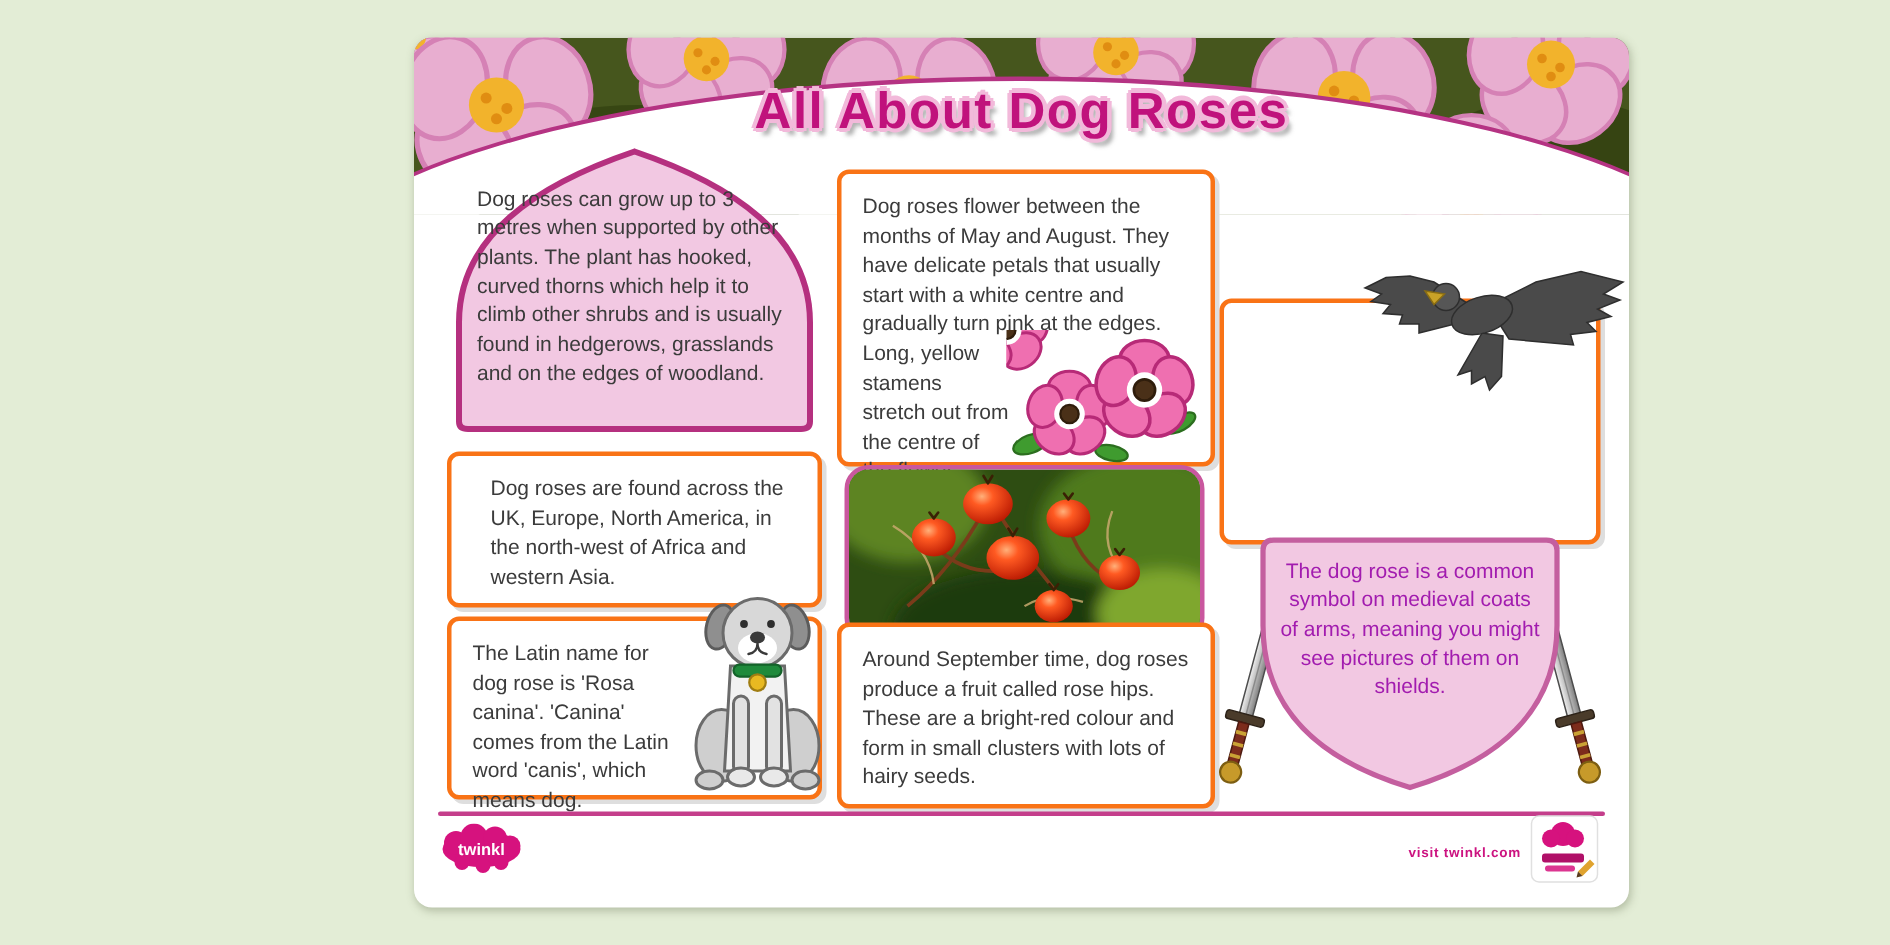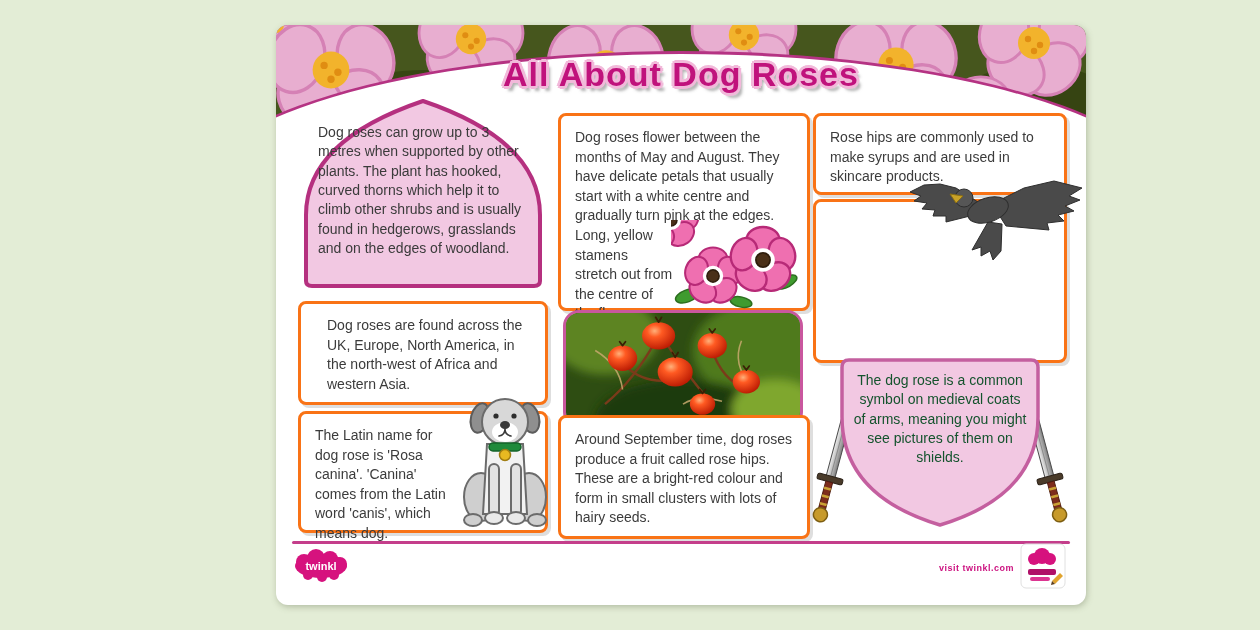--- a/index.html
+++ b/index.html
@@ -61,21 +61,21 @@
   .hips-photo svg{position:absolute;inset:0;width:100%;height:100%;}
   .box-hips{left:282px;top:390px;width:252px;height:124px;}
   
   .box-uses{left:537px;top:88px;width:254px;height:82px;}
   .box-wildlife{left:537px;top:174px;width:254px;height:164px;}
   .bird-float{float:right;width:128px;height:60px;}
   .bird-svg{position:absolute;left:630px;top:143px;width:180px;height:108px;z-index:4;}
   .shield-svg{position:absolute;left:532px;top:330px;width:264px;height:182px;z-index:3;}
   .shield-text{
     position:absolute;left:576px;top:346px;width:176px;z-index:4;
-    text-align:center;font-size:14px;line-height:1.38;color:#14532d;
+    text-align:center;font-size:14px;line-height:1.38;color:#a21caf;
   }
   
   .footer-divider{
     position:absolute;left:16px;top:516px;width:778px;height:3px;
     background:#c43e8b;border-radius:2px;z-index:2;
   }
   .twinkl-logo{position:absolute;left:16px;top:524px;width:58px;height:34px;z-index:2;}
   .visit-text{
     position:absolute;left:620px;top:538px;width:118px;text-align:right;z-index:2;
     font-size:9px;font-weight:bold;letter-spacing:.5px;color:#cc1380;
@@ -235,23 +235,20 @@
         <path d="M185 60 l-3 -4 M185 60 l3 -4"></path>
           <path d="M140 84 l-3 -4 M140 84 l3 -4"></path>
       </g>
     </svg>
   </div>
 
   <div class="fact-box box-hips">
     <p class="fact">Around September time, dog roses produce a fruit called rose hips. These are a bright-red colour and form in small clusters with lots of hairy seeds.</p>
   </div>
 
-  <div class="fact-box box-uses">
-    <p class="fact">Rose hips are commonly used to make syrups and are used in skincare products.</p>
-  </div>
 
   <div class="fact-box box-wildlife">
     <div class="bird-float"></div>
   </div>
 
   <svg class="bird-svg" viewBox="0 0 180 108">
     <g fill="#4a4a4a" stroke="#2e2e2e" stroke-width="1">
 
       <path d="M72 34 L50 20 L34 16 L18 17 L4 24 l11 4 l-7 5 l13 2 l-5 6 l13 1 l-2 6 l13 0 l0 6 L72 46 Z"></path>
 

